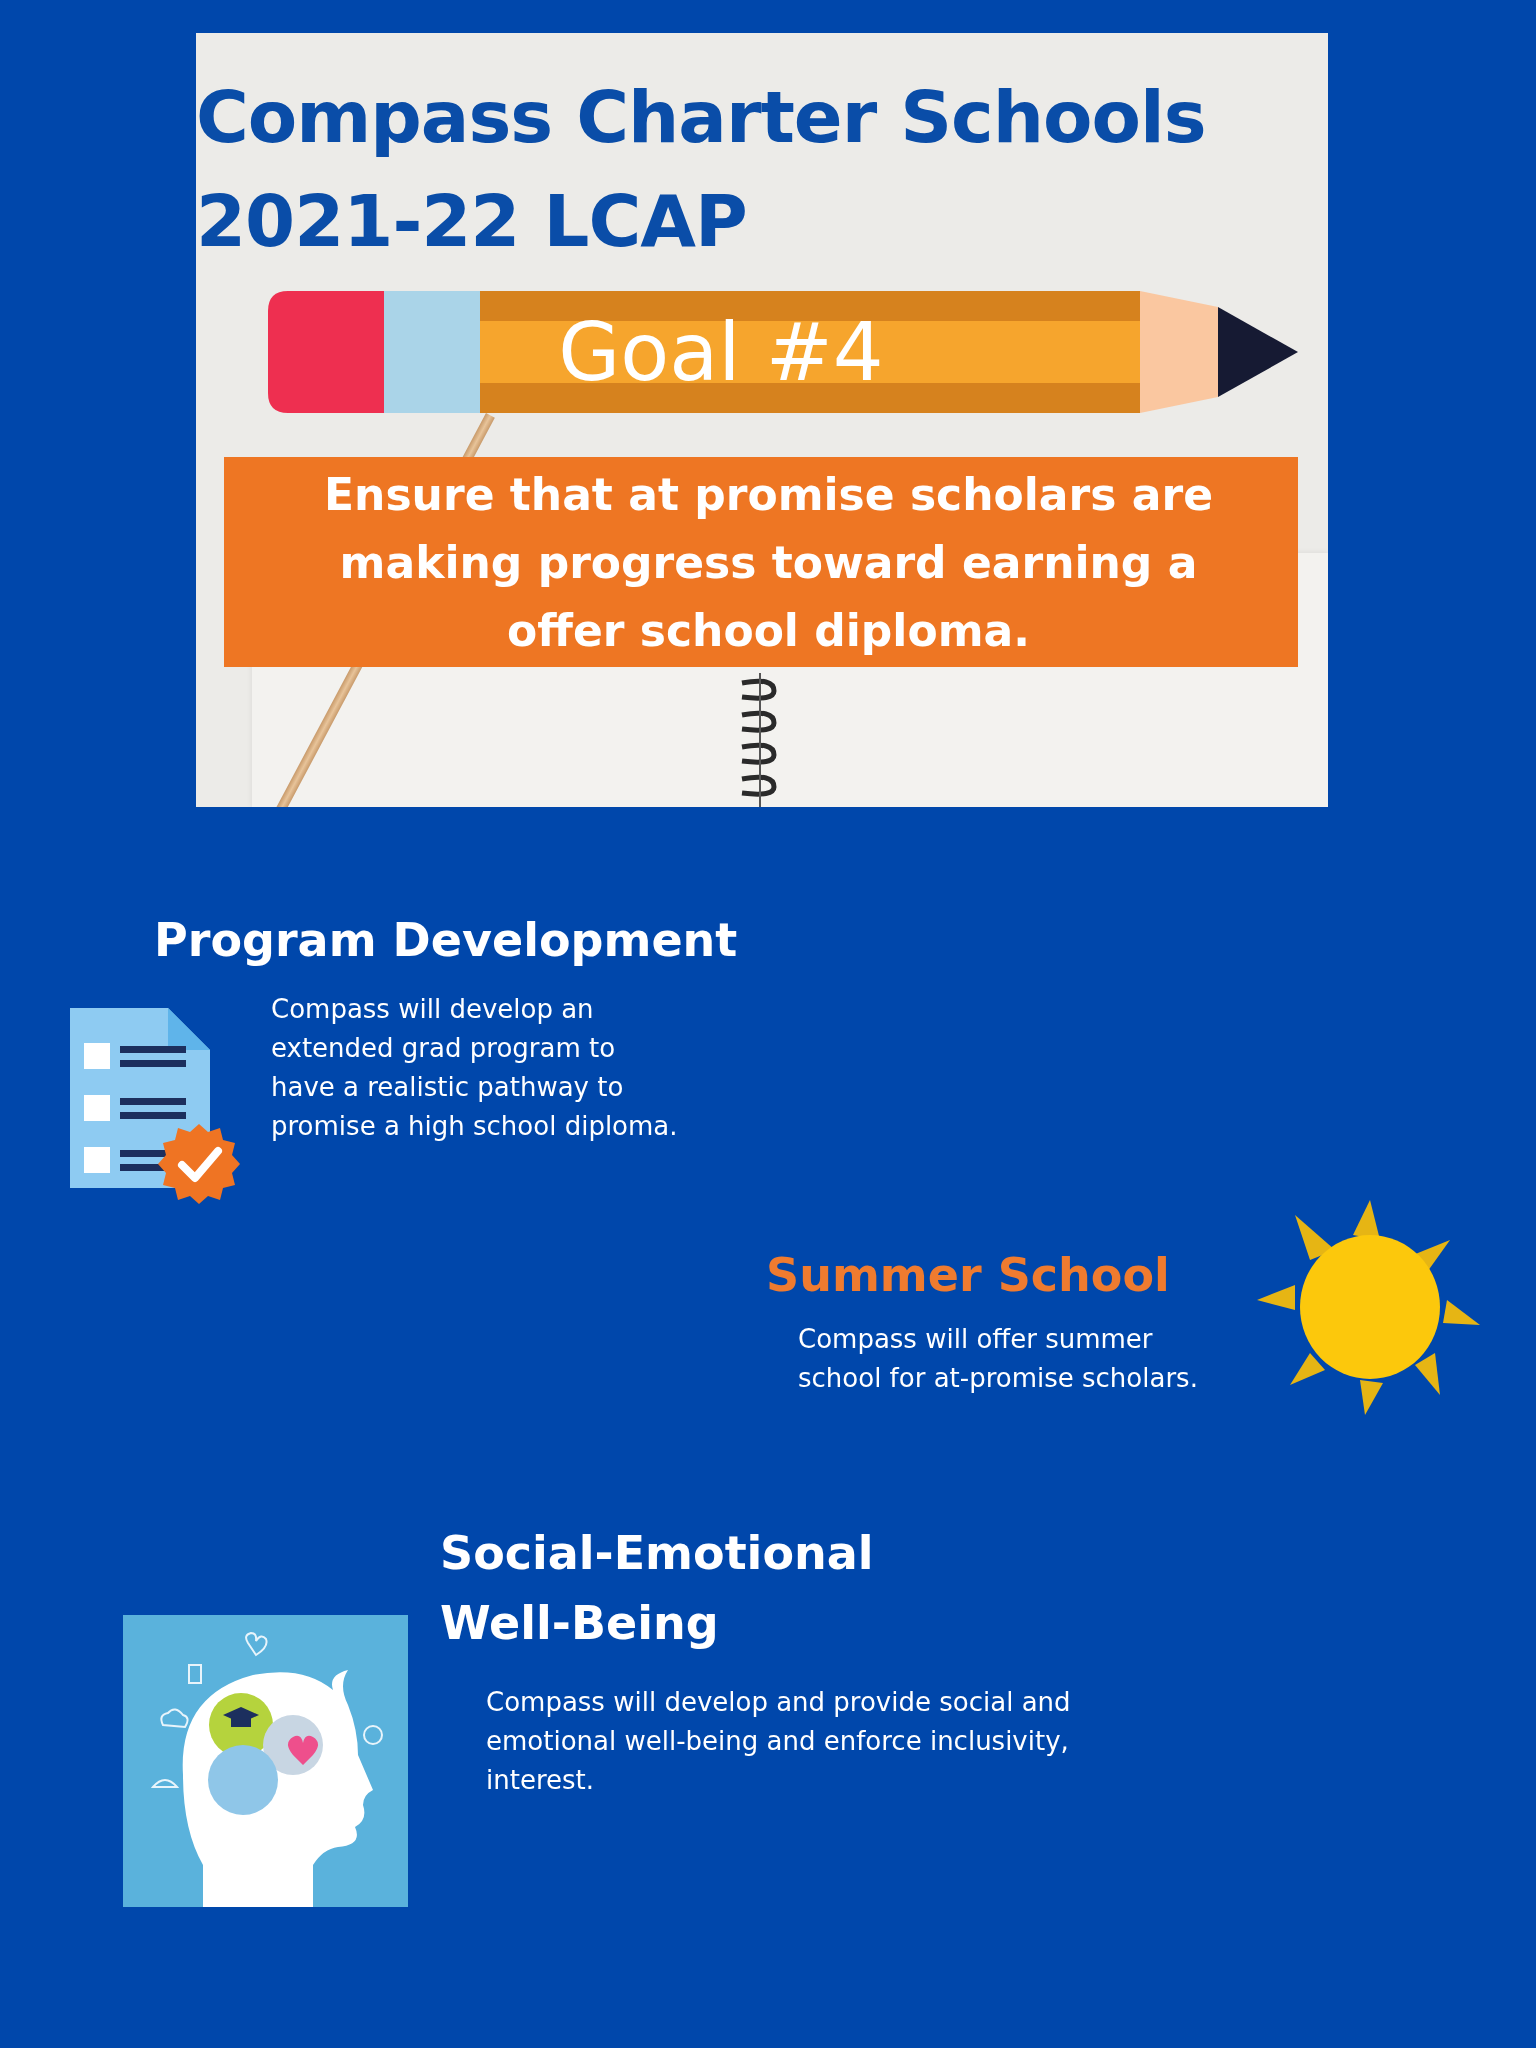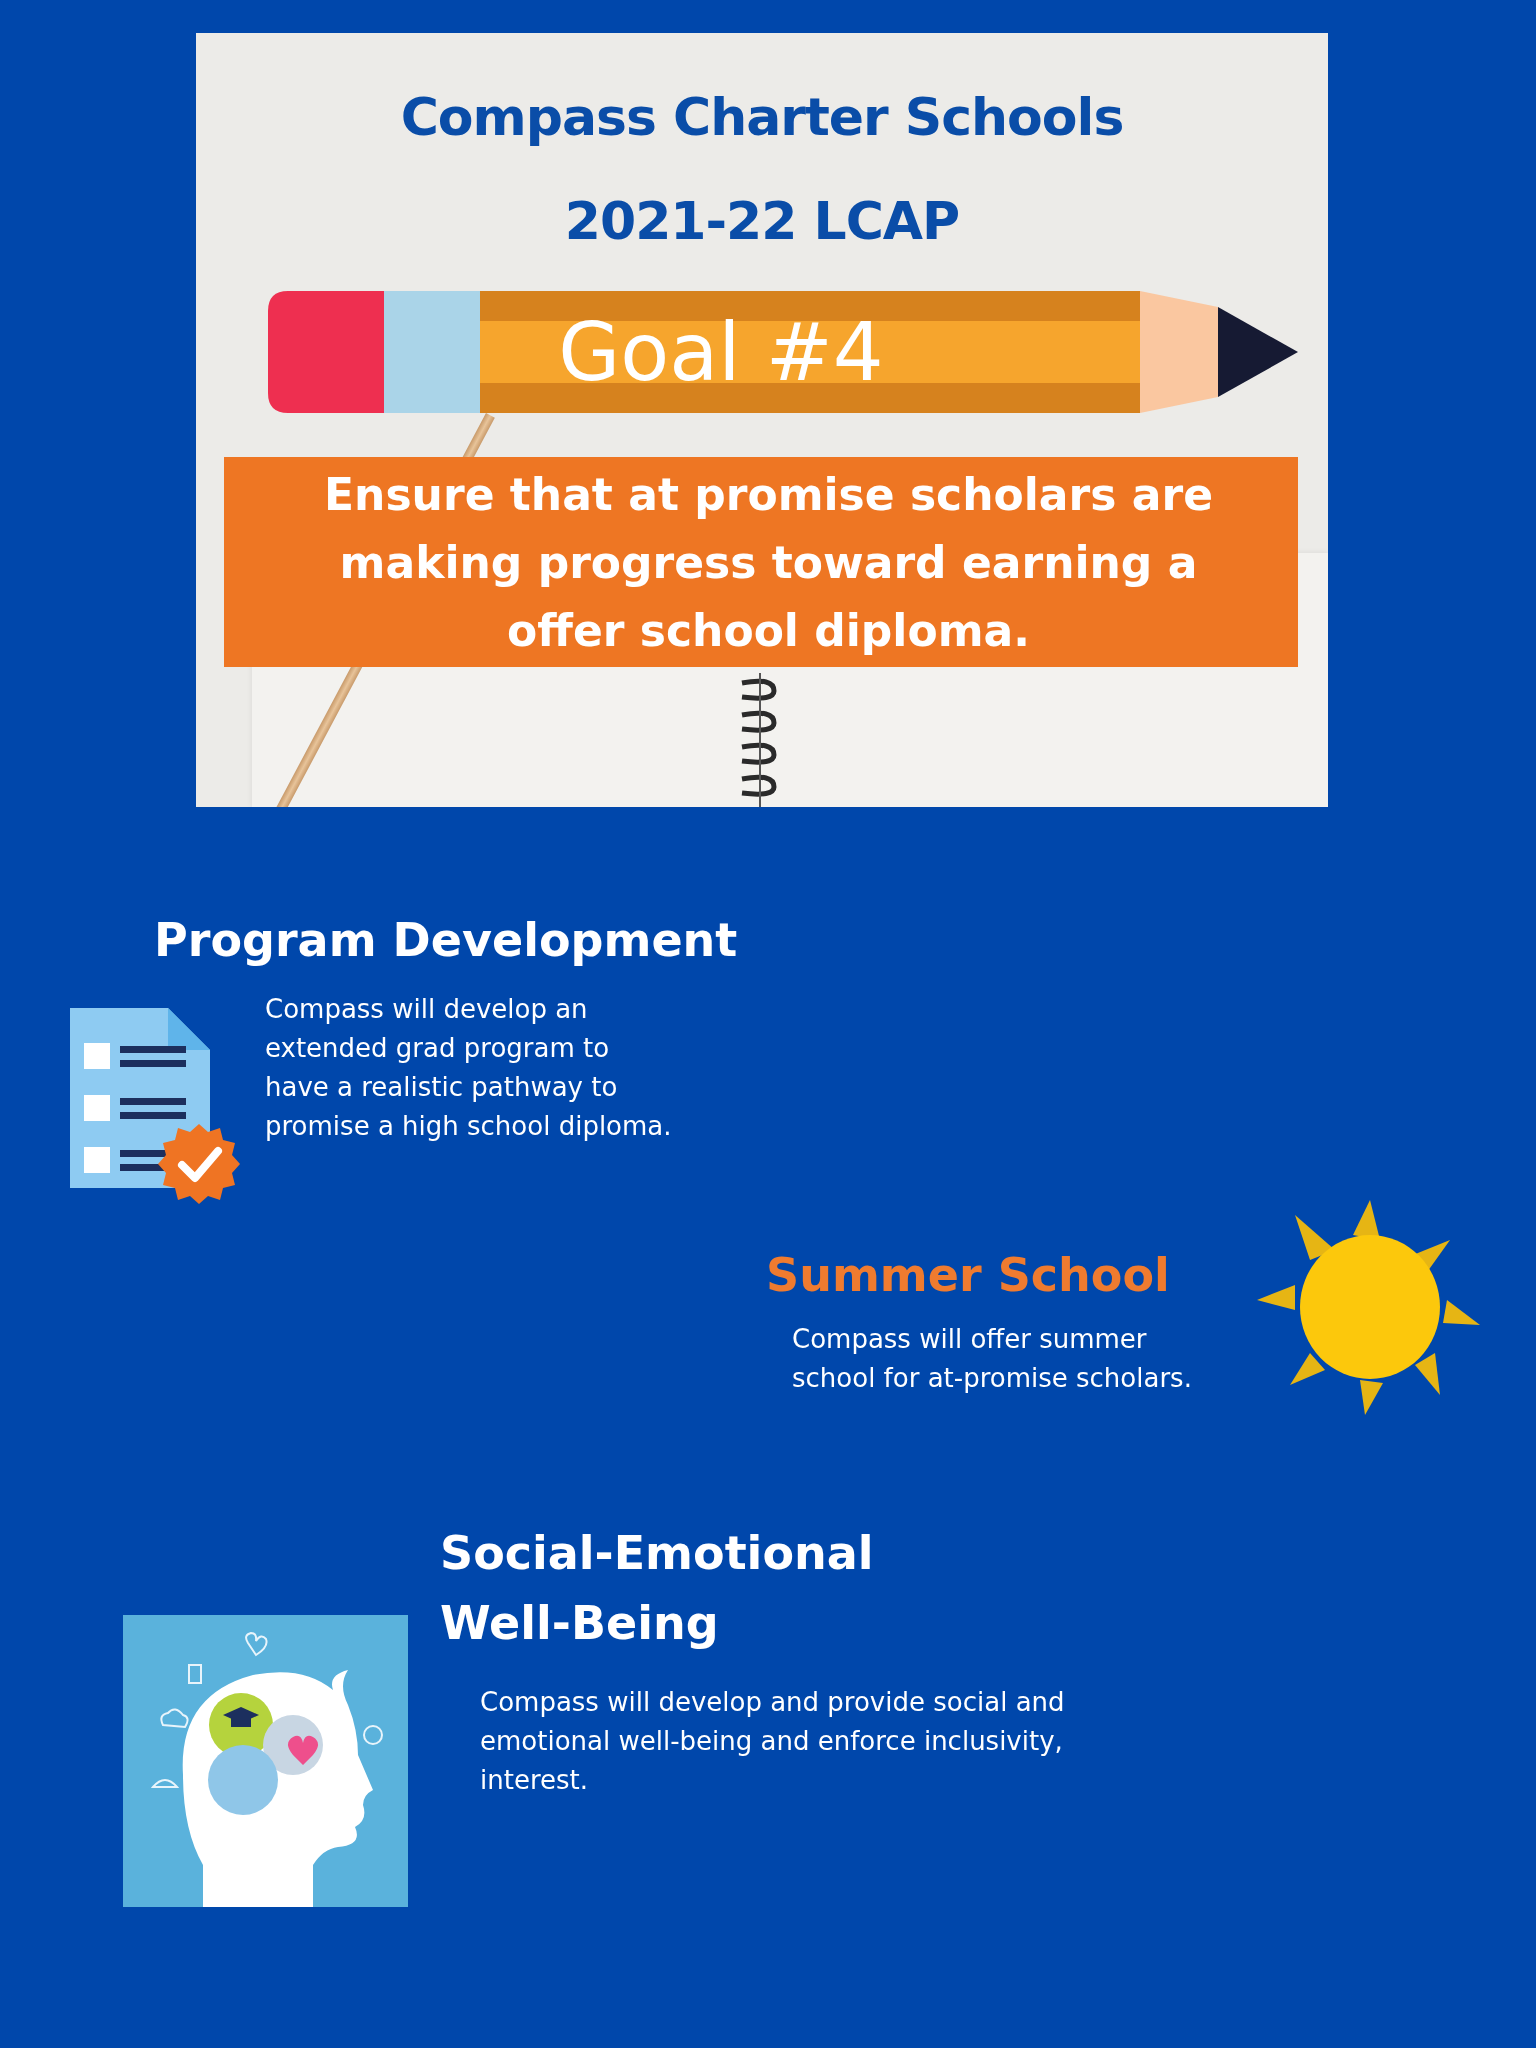--- a/index.html
+++ b/index.html
@@ -9,22 +9,22 @@
   }
   .banner {
     position:absolute; left:196px; top:33px; width:1132px; height:774px;
     background:#ecebe8; overflow:hidden;
   }
   .notebook {
     position:absolute; left:56px; top:520px; width:1076px; height:254px;
     background:#f3f2ef; box-shadow: 0 0 6px rgba(0,0,0,0.08);
   }
   .title {
-    position:absolute; left:0; width:1132px; text-align:center;
-    color:#0a4da8; font-weight:bold; font-size:52px; line-height:104px; top:32px;
+    position:absolute; left:0; width:1132px; 
+    color:#0a4da8; font-weight:bold; font-size:72px; line-height:104px; top:32px;
     font-family: "DejaVu Sans", sans-serif; letter-spacing:-1px;
   }
   .title span { display:block; }
   .pencil-stick {
     position:absolute; left:30px; top:380px; width:10px; height:460px;
     background:linear-gradient(90deg,#c89a6a,#e8c49a,#c89a6a);
     transform-origin: top left; transform: rotate(28deg); left:290px;
   }
   .pencil { position:absolute; left:72px; top:258px; width:1030px; height:122px; }
   .goal-label {
@@ -38,21 +38,21 @@
     font-family:"DejaVu Sans", sans-serif;
     padding-left:15px;
   }
   .goal-box span { display:block; }
   .spiral { position:absolute; left:538px; top:640px; width:50px; height:134px; }
 
   .section-title {
     position:absolute; color:#ffffff; font-weight:bold; font-family:"DejaVu Sans", sans-serif;
   }
   .body-text {
-    position:absolute; color:#ffffff; font-family:"DejaVu Sans", sans-serif;
+    position:absolute; color:#ffffff; font-family:"DejaVu Sans", sans-serif;margin-left:6px;
   }
   .body-text span { display:block; }
 
   .pd-title { left:154px; top:910px; font-size:46px; line-height:60px; }
   .pd-text { left:265px; top:990px; font-size:26px; line-height:39px; }
   .pd-icon { position:absolute; left:64px; top:1008px; width:180px; height:200px; }
 
   .ss-title { left:766px; top:1245px; font-size:46px; line-height:60px; color:#ef7b2f; }
   .ss-text { left:792px; top:1320px; font-size:26px; line-height:39px; }
   .sun-icon { position:absolute; left:1255px; top:1195px; width:225px; height:220px; }

